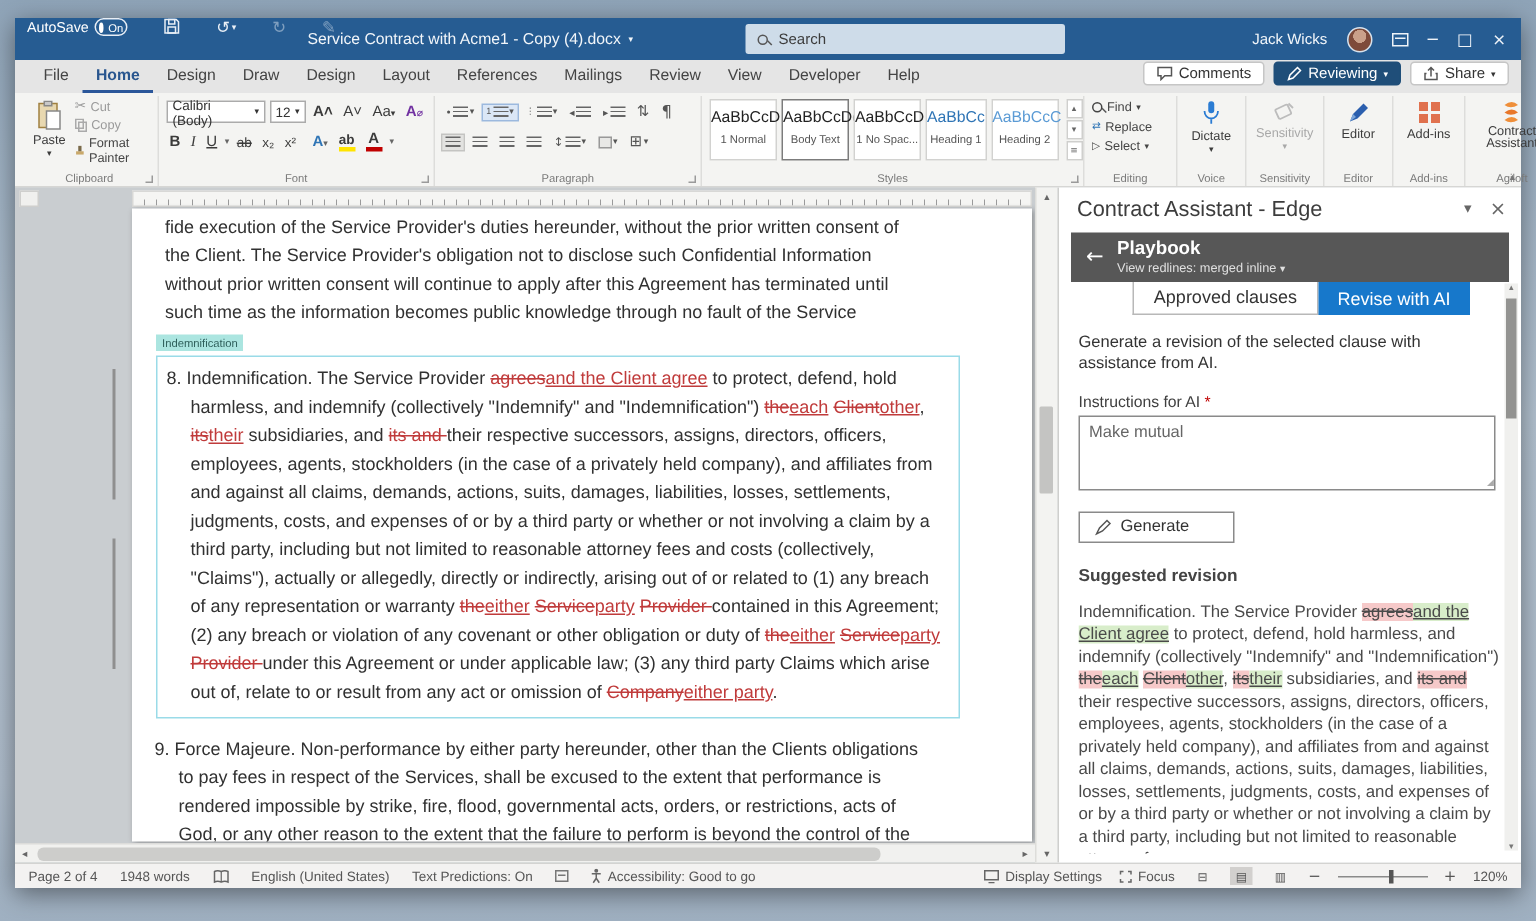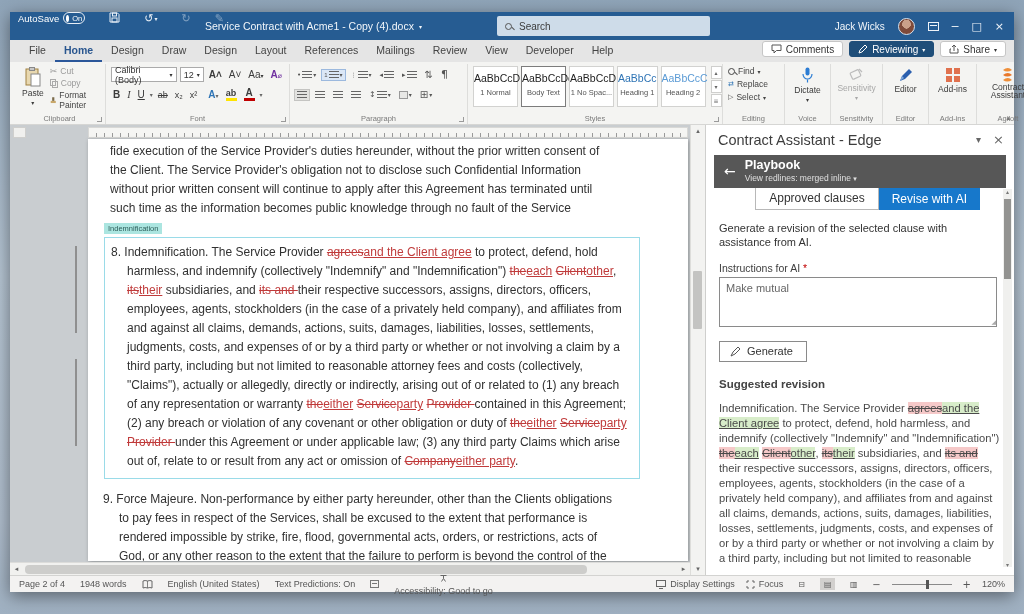--- a/index.html
+++ b/index.html
@@ -113,21 +113,21 @@
   .ptab { font-size:12px; padding:0 13px; line-height:21px; }
   .ptab.approved { background:#fff; border:1px solid #b8b8b8; border-top:none; color:#333; }
   .ptab.revise { background:#1778cb; color:#fff; line-height:22px; }
   .pb-body { padding:11px 28px 0 13px; }
   .pb-desc { font-size:11px; color:#333; line-height:14px; width:272px; }
   .pb-label { font-size:10.5px; color:#404040; margin-top:13px; margin-bottom:3px; }
   .req { color:#c00000; }
   .pb-ta { width:278px; height:50px; border:1px solid #8a8a8a; background:#fff; font-family:"Liberation Sans",sans-serif; font-size:11px; color:#666; padding:4px 6px; resize:none; display:block; }
   .ta-wrap { position:relative; width:278px; }
   .ta-grip { position:absolute; right:1px; bottom:2px; font-size:6px; color:#aaa; }
-  .gen-btn { margin-top:14px; display:inline-flex; align-items:center; gap:6px; border:1px solid #8a8a8a; background:#fff; padding:3px 13px 4px 10px; font-size:11px; color:#333; }
+  .gen-btn { margin-top:14px; display:inline-flex; align-items:center; gap:6px; border:1px solid #8a8a8a; background:#fff; padding:3px 29px 4px 10px; font-size:11px; color:#333; }
   .pb-sugg { margin-top:16px; font-size:11.5px; font-weight:bold; color:#444; }
   .pb-rev { margin-top:11px; font-size:11.2px; line-height:15px; color:#4a4a4a; width:282px; height:168px; overflow:hidden; }
   .pb-rev .rd { background:#f6c9c9; text-decoration:line-through; }
   .pb-rev .ri { background:#d8edca; text-decoration:underline; }
   .panel-scroll { position:absolute; right:2px; top:64px; bottom:8px; width:9px; background:#f0f0ee; }
   .ps-thumb { position:absolute; top:10px; left:1px; width:7px; height:80px; background:#939391; }
   .ps-up { position:absolute; top:-1px; left:0; right:0; text-align:center; font-size:6px; color:#777; }
   .ps-dn { position:absolute; bottom:-1px; left:0; right:0; text-align:center; font-size:6px; color:#777; }
 
   
@@ -557,21 +557,21 @@
     <div class="sb-left">
       <span>Page 2 of 4</span>
       <span>1948 words</span>
       <svg width="11" height="9" viewBox="0 0 11 9">
           <path d="M1 1 Q3 0 5.5 1 Q8 0 10 1 V8 Q8 7 5.5 8 Q3 7 1 8 Z" fill="none" stroke="#666" stroke-width="1"></path>
           <line x1="5.5" y1="1" x2="5.5" y2="8" stroke="#666" stroke-width="0.8"></line>
         </svg>
       <span>English (United States)</span>
       <span>Text Predictions: On</span>
       <span class="sb-ic"></span>
-      <span style="display:flex;align-items:center;gap:4px;flex-direction:column;">
+      <span style="display:flex;align-items:center;gap:4px;">
         <svg width="7" height="10" viewBox="0 0 7 10">
             <circle cx="3.5" cy="1.5" r="1.3" fill="#666"></circle>
             <path d="M0.5 3.5 H6.5 M3.5 3 V6.5 M3.5 6.5 L1.5 9.5 M3.5 6.5 L5.5 9.5" stroke="#666" stroke-width="1" fill="none"></path>
           </svg>
         <span>Accessibility: Good to go</span>
       </span>
     </div>
     <div class="sb-right">
       <span style="display:flex;align-items:center;gap:4px;">
         <svg width="10" height="9" viewBox="0 0 10 9">

